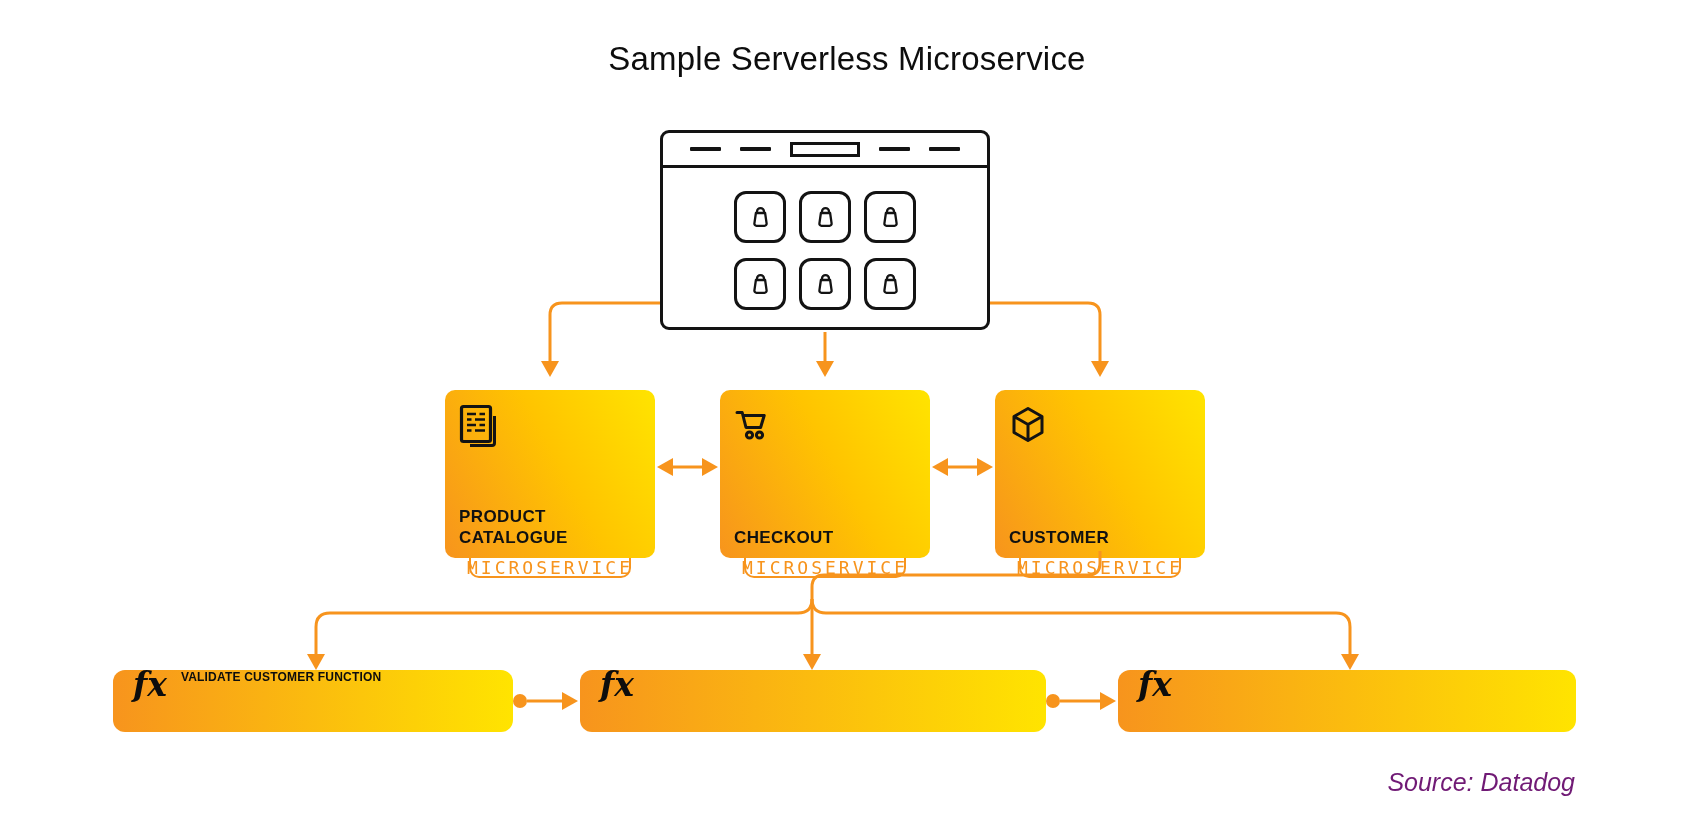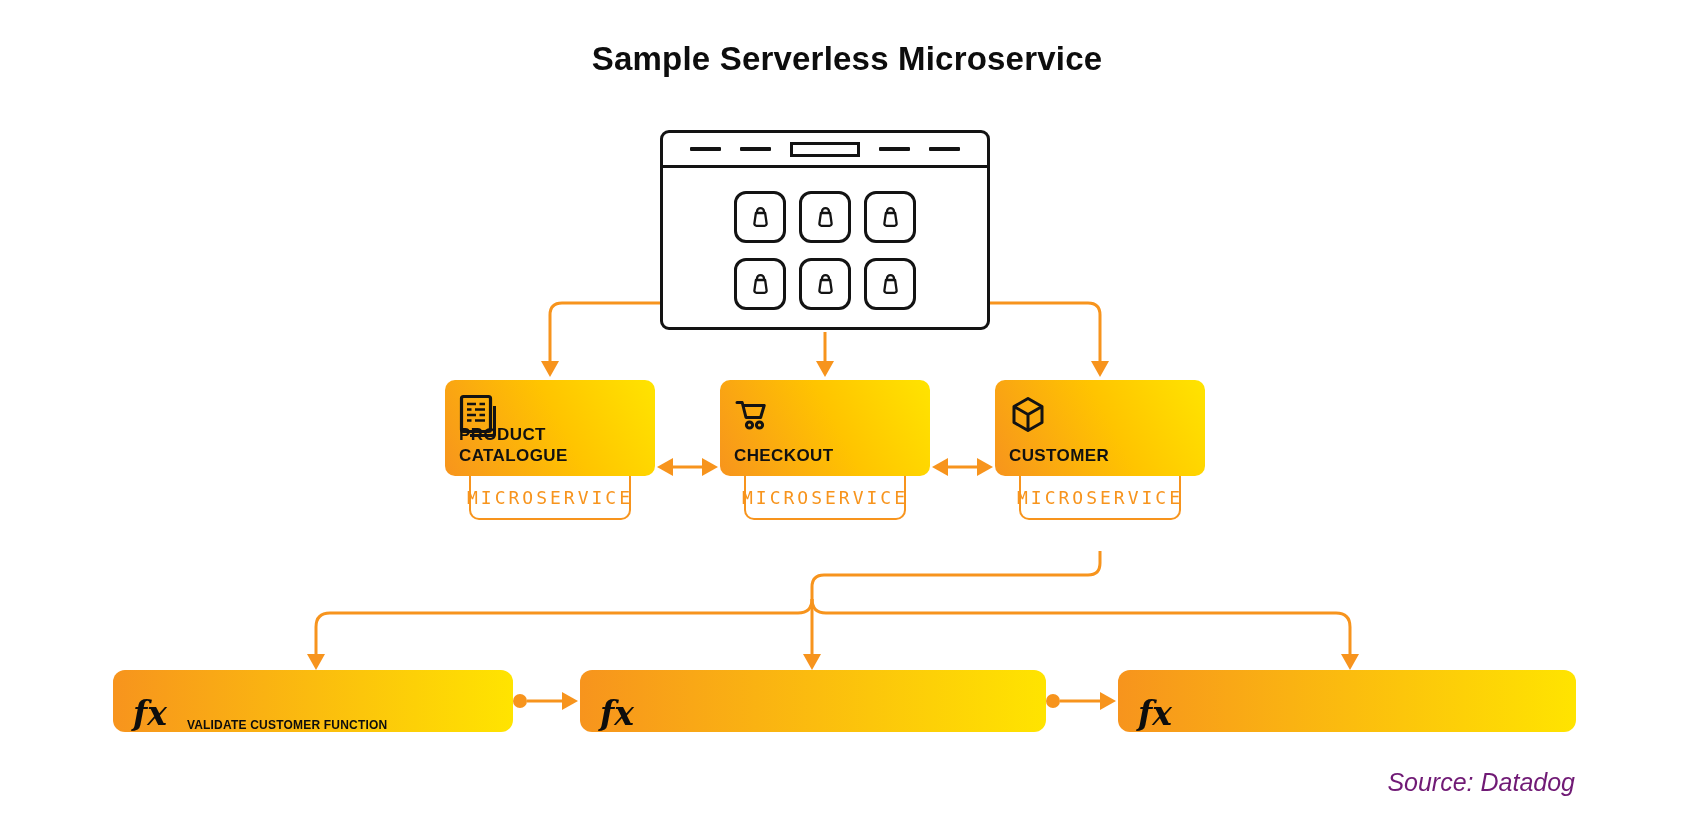--- a/index.html
+++ b/index.html
@@ -2,21 +2,21 @@
 <html><head>
 <meta charset="utf-8">
 <style>
   html,body { margin:0; padding:0; background:#ffffff; }
   .canvas {
     position:relative; width:1694px; height:840px; background:#ffffff;
     font-family:"Liberation Sans", sans-serif; overflow:hidden;
   }
   .title {
     position:absolute; top:40px; left:0; right:0; text-align:center;
-    font-size:33px; font-weight:700; color:#0d0d0d; letter-spacing:0.2px;
+    font-size:33px; font-weight:400; color:#0d0d0d; letter-spacing:0.2px;
   }
 
   
   .browser {
     position:absolute; left:660px; top:130px; width:330px; height:200px;
     border:3px solid #131313; border-radius:9px; background:#fff; box-sizing:border-box;
   }
   .browser-header {
     height:32px; border-bottom:3px solid #131313;
     display:flex; align-items:center; justify-content:center; gap:19px;
@@ -29,41 +29,42 @@
   }
   .tile {
     width:52px; height:52px; border:3px solid #131313; border-radius:12px;
     box-sizing:border-box; display:flex; align-items:center; justify-content:center;
   }
   .ink { stroke:#131313; fill:none; }
 
   
   .svc { position:absolute; top:380px; width:210px; }
   .svc-grad {
-    position:relative; height:96px; border-radius:10px; box-sizing:border-box;
+    position:relative; height:168px; border-radius:10px; box-sizing:border-box;
     padding:13px 10px;
     background:linear-gradient(62deg,#F7941D 0%,#FFC400 55%,#FFE400 100%);
+    margin-top:10px;
   }
   .svc-name {
     position:absolute; left:14px; bottom:9px;
     font-size:17px; font-weight:700; color:#111; line-height:1.28; letter-spacing:0.4px;
   }
   .name-narrow { max-width:120px; }
   .svc-badge {
-    margin:0 24px; height:44px; background:#fff; box-sizing:border-box;
+    margin:0 24px; height:20px; background:#fff; box-sizing:border-box;
     border:2.5px solid #F7941D; border-top:none; border-radius:0 0 10px 10px;
     display:flex; align-items:center; justify-content:center;
     font-family:"DejaVu Sans Mono", monospace; font-size:18px; letter-spacing:3px; color:#F7941D;
   }
 
   
   .fn {
     position:absolute; top:670px; height:62px; border-radius:12px; box-sizing:border-box;
     background:linear-gradient(90deg,#F7941D 0%,#FFE400 100%);
-    display:flex; align-items:flex-end; gap:20px; padding-left:20px;
+    display:flex; align-items:flex-start; gap:14px; padding-left:20px;
   }
   .fx {
     font-family:"DejaVu Serif", serif; font-style:italic; font-weight:700;
     font-size:33px; color:#0d0d0d; line-height:1; transform:translateY(-2px);
   }
   .fn-label { font-size:12px; font-weight:700; color:#0d0d0d; letter-spacing:0.2px; }
 
   .source {
     position:absolute; top:768px; right:119px;
     font-style:italic; font-size:25px; color:#701a75;

